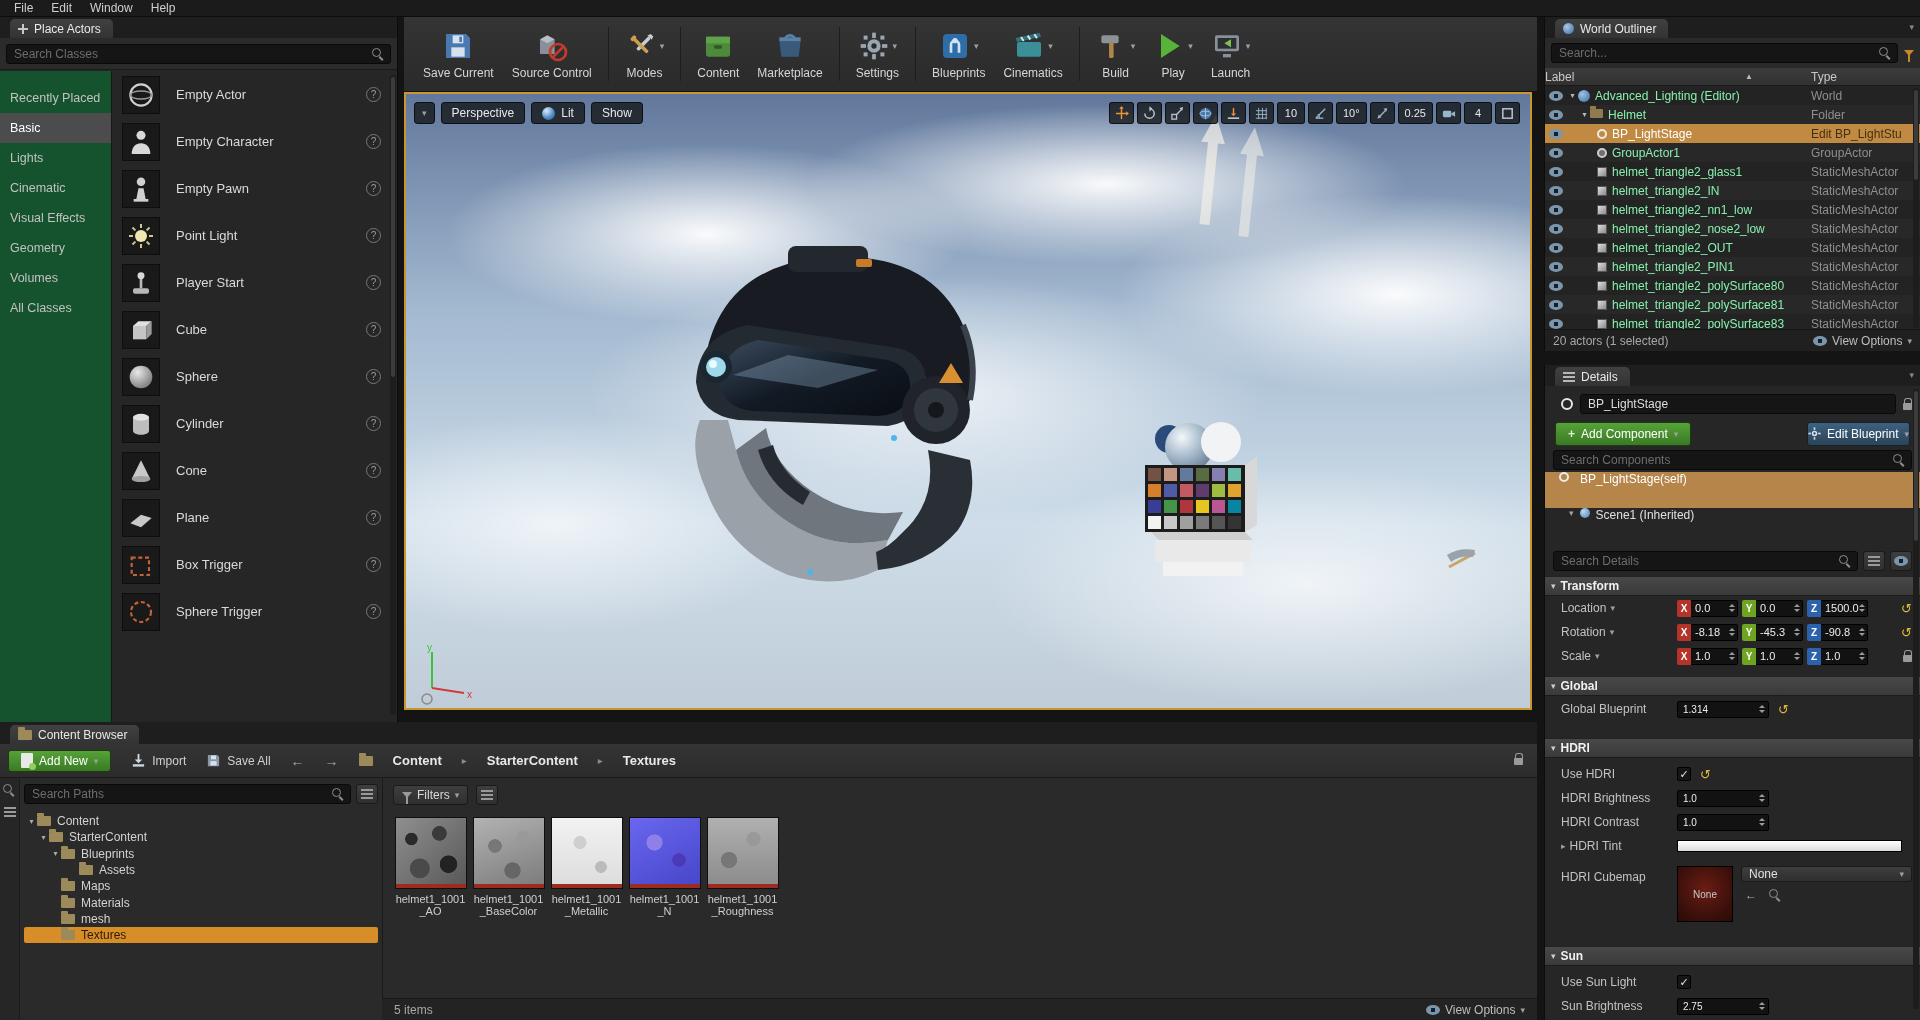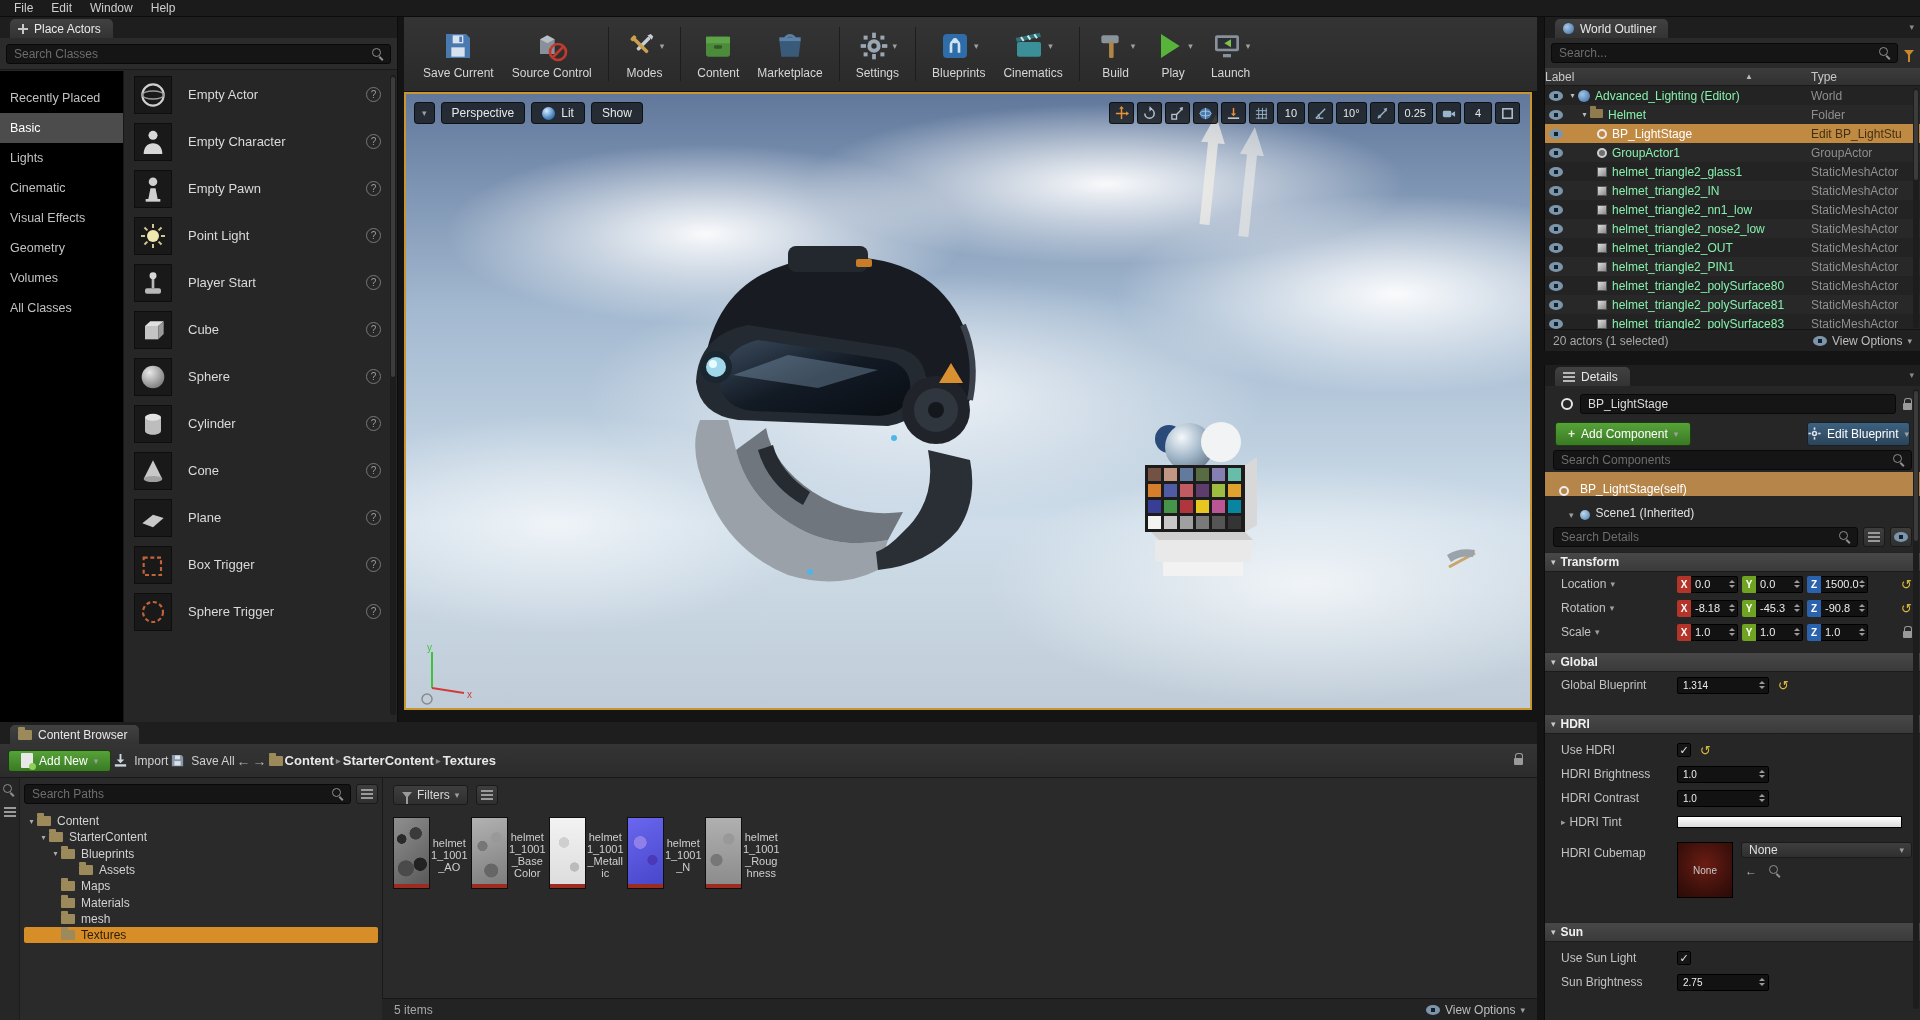--- a/index.html
+++ b/index.html
@@ -51,21 +51,21 @@
   background:repeating-linear-gradient(to bottom,#b8b8b8 0 2px,transparent 2px 4px)}
 .ico-list{display:inline-block;width:12px;height:11px;
   background:repeating-linear-gradient(to bottom,#9a9a9a 0 2px,transparent 2px 4px)}
 .rst{color:#d8b73a;font-size:13px;line-height:13px}
 .bpcirc{display:inline-block;width:12px;height:12px;border:2px solid #e6e6e6;border-radius:50%;flex:none}
 
 
 #place{position:absolute;left:0;top:17px;width:398px;height:705px;background:#262626;border-right:1px solid #0c0c0c}
 #place .search{padding:6px 6px 5px 6px;background:#2b2b2b;border-bottom:1px solid #1a1a1a}
 #pa-body{position:absolute;left:0;top:54px;right:0;bottom:0;display:flex}
-#pa-cats{width:124px;background:#000000;border-right:1px solid #171717;padding-top:12px}
+#pa-cats{width:112px;background:#14532d;border-right:1px solid #171717;padding-top:12px}
 .cat{height:30px;display:flex;align-items:center;padding-left:10px;font-size:12.5px;color:#c2c2c2}
 .cat.sel{background:#4c4c4c;color:#fff}
 #pa-items{flex:1;position:relative}
 .pitem{display:flex;align-items:center;height:47px;padding-left:10px;position:relative}
 .pthumb{width:38px;height:38px;background:#191919;border:1px solid #0e0e0e;display:flex;align-items:center;justify-content:center;flex:none}
 .pthumb svg{width:32px;height:32px}
 .plab{margin-left:16px;font-size:13px;color:#dadada}
 .phelp{position:absolute;right:16px;top:16px;width:15px;height:15px;border:1px solid #787878;border-radius:50%;
   color:#9a9a9a;font-size:10px;line-height:13px;text-align:center}
 .pscroll{position:absolute;right:1px;top:4px;width:6px;height:640px;background:#1d1d1d;border-radius:3px}
@@ -148,54 +148,54 @@
   font-size:11px;line-height:12px;text-align:center;flex:none}
 .sect{height:20px;background:linear-gradient(#484848,#3a3a3a);border-top:1px solid #232323;border-bottom:1px solid #1b1b1b;
   display:flex;align-items:center;padding-left:6px;gap:5px;color:#f0f0f0;font-weight:bold}
 .sarr{font-size:9px;color:#ccc}
 .dbtnrow{display:flex;align-items:center;gap:8px;padding:0 10px;height:25px}
 .btn-green{display:flex;align-items:center;gap:6px;background:linear-gradient(#56a238,#3a7a25);
   border:1px solid #1d3b10;border-radius:3px;height:24px;padding:0 12px;color:#fff}
 .btn-green .gplus{color:#dff0d0;font-weight:bold}
 .btn-blue{display:flex;align-items:center;gap:6px;background:linear-gradient(#3d617f,#2b4459);
   border:1px solid #15222e;border-radius:3px;height:24px;padding:0 0;color:#fff;margin-left:auto}
-.comp{display:flex;align-items:flex-end;gap:6px;height:24px;padding-left:14px;color:#e0e0e0}
+.comp{display:flex;align-items:flex-start;gap:6px;height:36px;padding-left:14px;color:#e0e0e0}
 .comp.sel{background:#b5854a;color:#fff}
 .scn-ico{width:10px;height:10px;border-radius:50%;background:radial-gradient(circle at 35% 35%,#bcd8f0,#4a7aa8);flex:none}
 .iconbtn{width:22px;height:20px;background:linear-gradient(#3e3e3e,#2f2f2f);border:1px solid #1a1a1a;border-radius:3px;
   display:flex;align-items:center;justify-content:center}
 .tint{flex:1;height:12px;background:linear-gradient(#fff,#dcdcdc);border:1px solid #000;margin-right:10px}
 .cmth{width:56px;height:56px;background:radial-gradient(circle at 50% 40%,#6a1d14,#3a0f0a 70%,#2a0b08);
   border:1px solid #000;display:flex;align-items:center;justify-content:center;color:#c8c8c8;font-size:10px;flex:none}
 .ddl{display:flex;align-items:center;height:20px;background:linear-gradient(#3e3e3e,#2f2f2f);border:1px solid #1a1a1a;
   border-radius:3px;padding:0 7px;color:#e0e0e0;flex:1;justify-content:space-between}
 .dscroll{position:absolute;right:1px;top:24px;width:6px;height:620px;background:#1d1d1d;border-radius:3px}
 .dscroll i{display:block;margin:2px 1px;width:4px;height:150px;background:#3c3c3c;border-radius:2px}
 
 
 #cb{position:absolute;left:0;top:722px;width:1537px;height:298px;background:#2a2a2a}
-.cb-tools{height:34px;display:flex;align-items:center;gap:2px;padding:0 8px;
+.cb-tools{height:34px;display:flex;align-items:center;gap:20px;padding:0 8px;
   background:linear-gradient(#343434,#2c2c2c);border-bottom:1px solid #191919}
 .crumb{font-weight:bold;color:#e8e8e8;font-size:13px}
 .crumb-sep{color:#8a8a8a;font-size:10px}
 .navarr{color:#b0b0b0;font-size:14px}
 #cb-strip{position:absolute;left:0;top:56px;width:20px;bottom:0;background:#262626;border-right:1px solid #1c1c1c;
   display:flex;flex-direction:column;align-items:center;gap:10px;padding-top:6px}
 #cb-left{position:absolute;left:20px;top:56px;width:362px;bottom:0;padding:6px 4px 0 4px}
 #cb-right{position:absolute;left:382px;top:56px;right:0;bottom:22px;border-left:1px solid #191919;background:#2a2a2a;
   padding:5px 8px 0 10px}
 .trow{display:flex;align-items:center;height:16.3px;font-size:12px;color:#d2d2d2}
 .tarr{width:11px;text-align:center;font-size:8px;color:#aaa;flex:none}
 .trow .fold{margin-right:6px}
 .trow.sel{background:#d78d28;border-radius:2px;color:#2a1c06}
 .filters-row{display:flex;align-items:center;gap:8px;height:24px}
 .fbtn{display:flex;align-items:center;gap:5px;height:20px;padding:0 8px;background:linear-gradient(#3e3e3e,#2f2f2f);
   border:1px solid #1a1a1a;border-radius:3px;color:#d8d8d8}
 #assets{display:flex;margin-top:10px;gap:3px}
-.asset{width:75px;display:flex;flex-direction:row;align-items:center}
+.asset{width:75px;display:flex;flex-direction:column;align-items:center}
 .ath{width:72px;height:72px;border:1px solid #0f0f0f;position:relative}
 .ath::after{content:"";position:absolute;left:0;right:0;bottom:0;height:4px;background:#9c2b20}
 .aname{margin-top:4px;font-size:11px;line-height:12px;color:#cfcfcf;text-align:center;word-break:break-all;width:74px}
 .t-ao{background:radial-gradient(circle at 22% 30%,#2a2a2a 0 8%,transparent 9%),
  radial-gradient(circle at 62% 22%,#3a3a3a 0 10%,transparent 11%),
  radial-gradient(circle at 75% 66%,#222 0 12%,transparent 13%),
  radial-gradient(circle at 34% 72%,#4a4a4a 0 14%,transparent 15%),
  linear-gradient(135deg,#8f8f8f,#575757)}
 .t-base{background:radial-gradient(circle at 30% 40%,#777 0 10%,transparent 11%),
  radial-gradient(circle at 70% 28%,#999 0 9%,transparent 10%),

